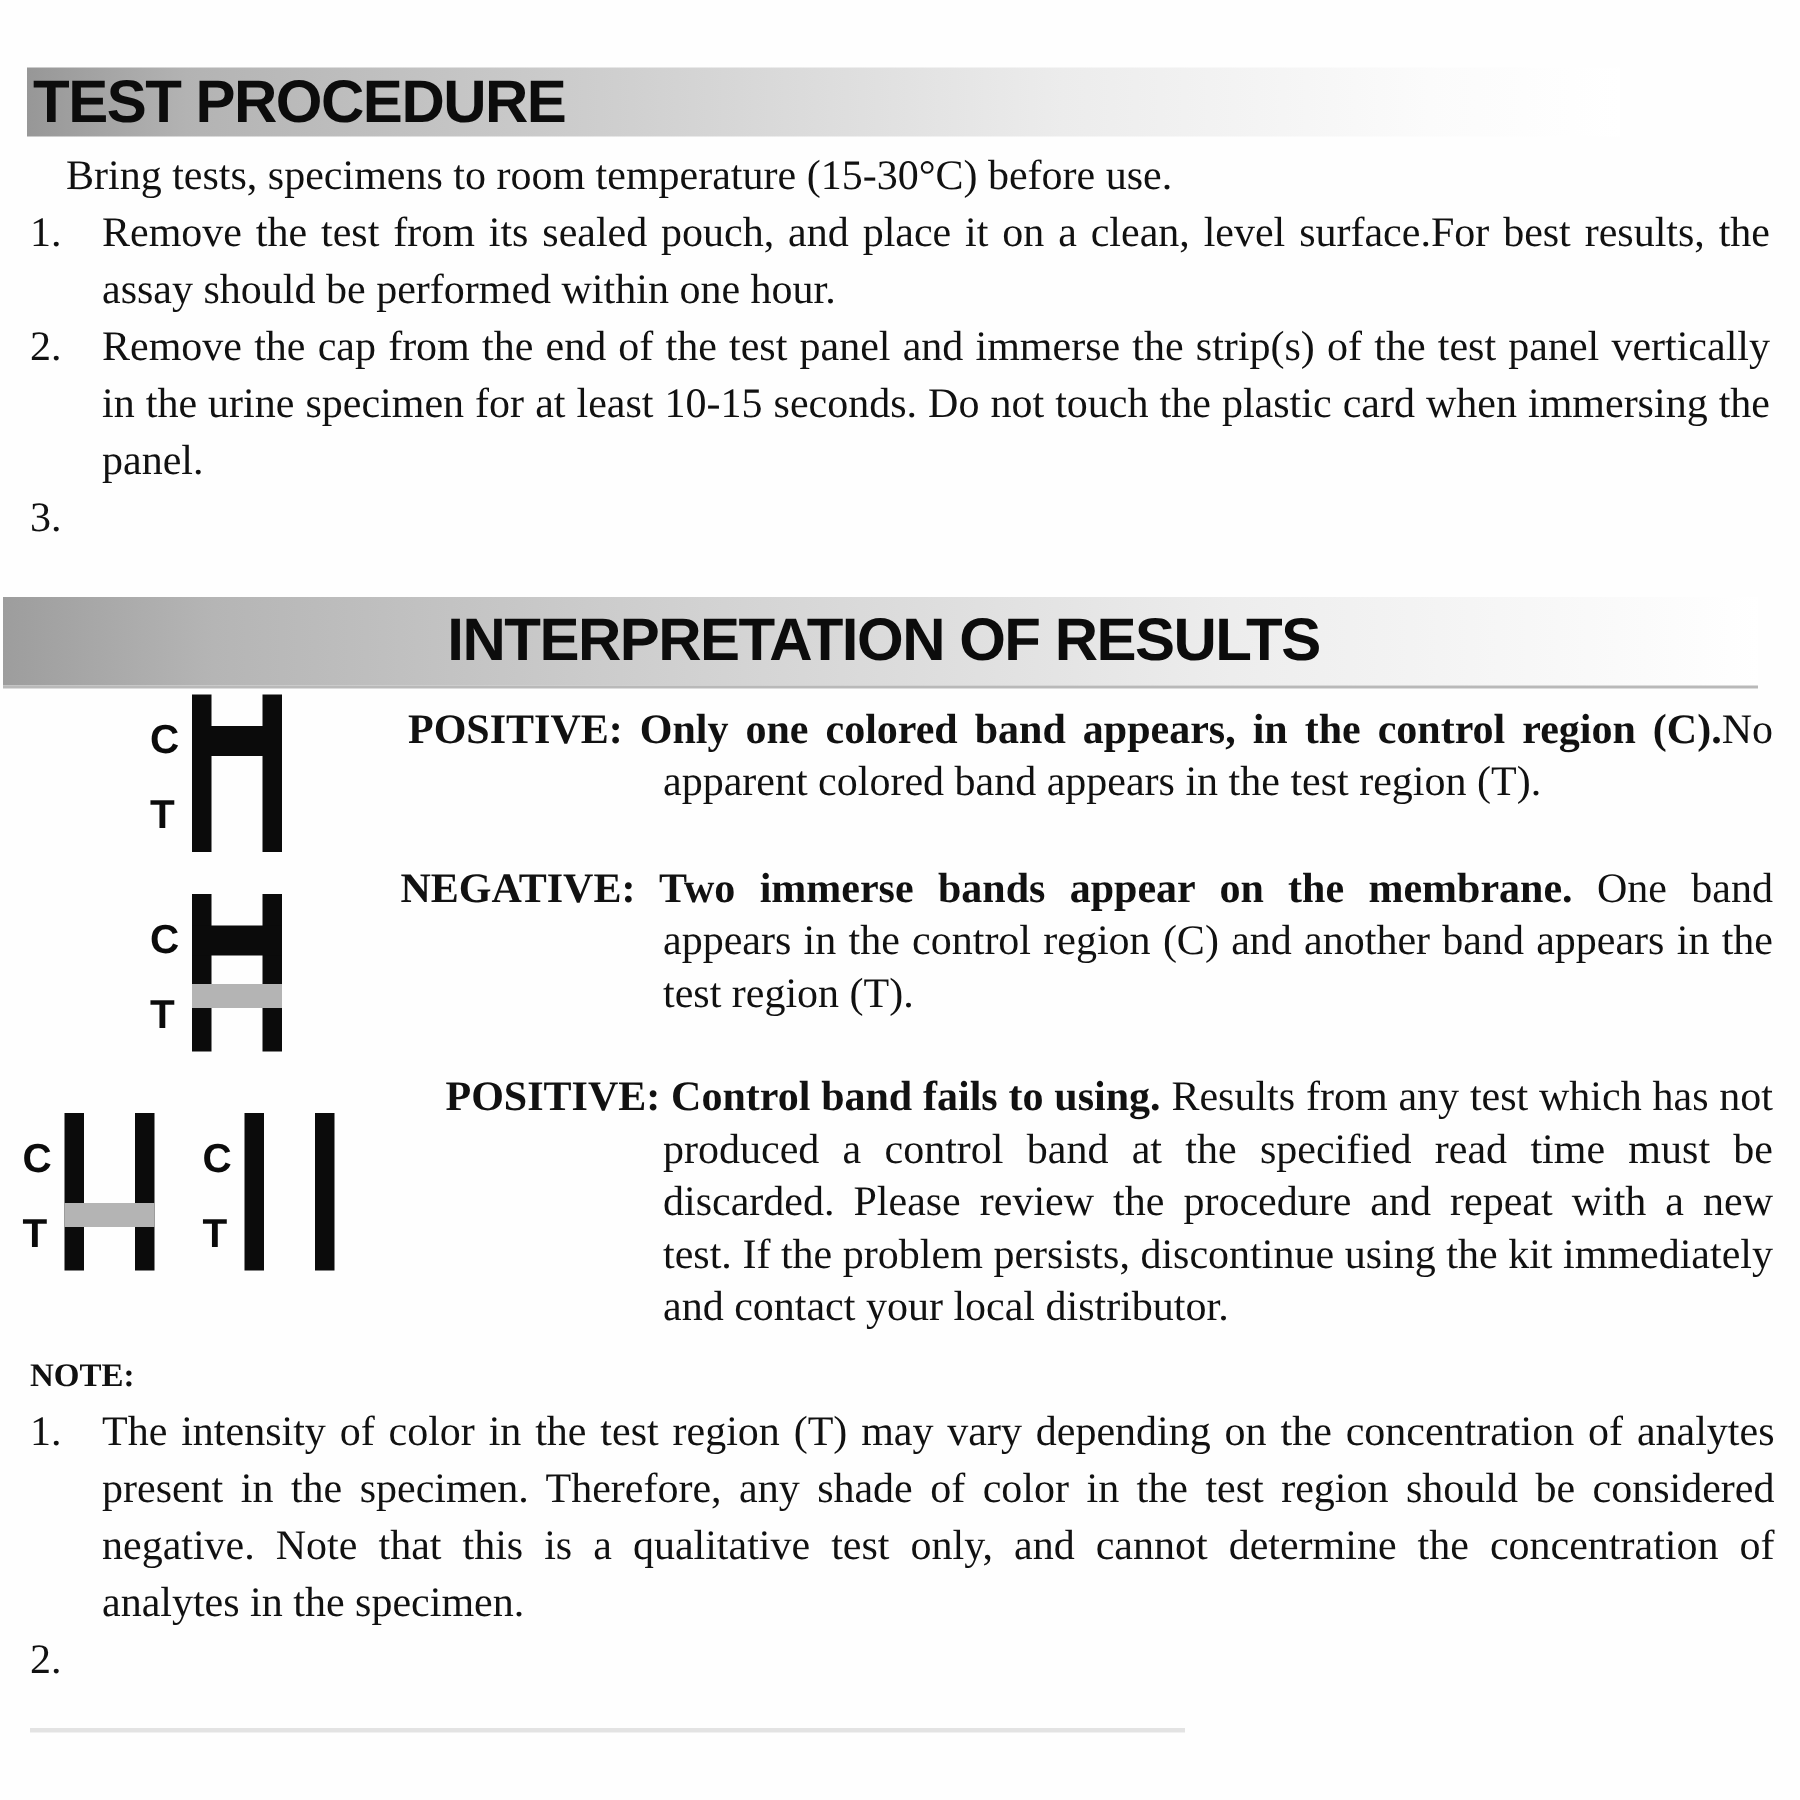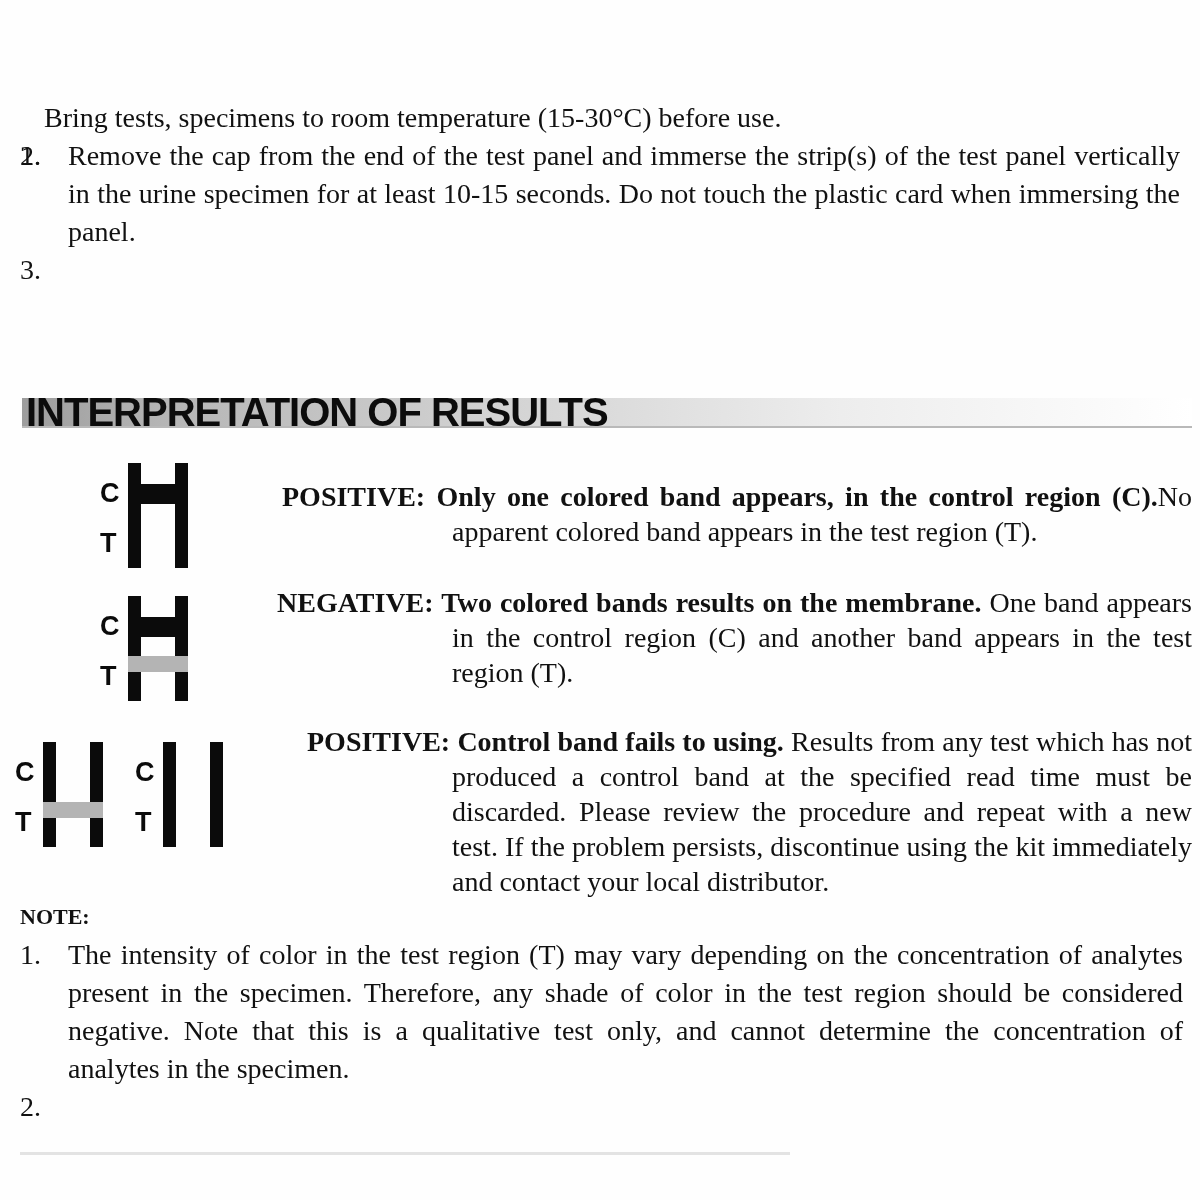--- a/index.html
+++ b/index.html
@@ -23,43 +23,44 @@
     color:#0c0c0c;
     padding-left:4px;
     box-sizing:border-box;
     white-space:nowrap;
   }
   .hbar1{
     left:18px;top:45px;width:1062px;
     background:linear-gradient(90deg,#979797 0%,#b3b3b3 10%,#cdcdcd 35%,#ececec 65%,#fbfbfb 88%,#ffffff 100%);
   }
   .hbar2{
-    left:22px;top:398px;width:1170px;height:30px;
+    left:2px;top:398px;width:1170px;height:61px;
     background:linear-gradient(90deg,#9d9d9d 0%,#b5b5b5 12%,#d2d2d2 40%,#ededed 70%,#fafafa 92%,#ffffff 100%);
     border-bottom:2px solid #b9b9b9;
+    justify-content:center;
   }
   
   .intro{
     position:absolute;left:20px;top:99px;width:1165px;
     font-weight:normal;font-size:28px;line-height:38px;margin-left:24px;
   }
   ol.steps{
     position:absolute;left:20px;top:137px;width:1160px;
     margin:0;padding:0;list-style:none;
     font-size:28px;line-height:38px;
   }
   ol.steps li{
     position:relative;
     padding-left:48px;
     text-align:justify;
   }
   ol.steps .num{position:absolute;left:0;top:0;}
   
   .result{
-    position:absolute;left:20px;width:1160px;margin:12px;
+    position:absolute;left:20px;width:1160px;margin:2px;
     font-size:28px;line-height:35px;
     text-align:justify;
     padding-left:420px;
     box-sizing:border-box;
   }
   .result b{font-weight:bold;}
   .r-pos{top:467px;text-indent:-170px;}
   .r-neg{top:573px;text-indent:-175px;}
   .r-inv{top:712px;text-indent:-145px;}
   
@@ -96,26 +97,30 @@
   .divider{
     position:absolute;left:20px;top:1152px;width:770px;height:3px;
     background:#e3e3e3;
   }
 </style>
 </head>
 <body>
 
 <div class="page">
 
+  <div class="hbar hbar1">
+    <span>TEST PROCEDURE</span>
+  </div>
 
   <div class="intro">Bring tests, specimens to room temperature (15-30°C) before use.</div>
 
   <ol class="steps">
     <li>
       <span class="num">1.</span>
+      <span>Remove the test from its sealed pouch, and place it on a clean, level surface.For best results, the assay should be performed within one hour.</span>
     </li>
     <li>
       <span class="num">2.</span>
       <span>Remove the cap from the end of the test panel and immerse the strip(s) of the test panel vertically in the urine specimen for at least 10-15 seconds. Do not touch the plastic card when immersing the panel.</span>
     </li>
     <li>
       <span class="num">3.</span>
     </li>
   </ol>
 
@@ -139,21 +144,21 @@
   <div class="strip s2">
     <span class="lbl c">C</span>
     <span class="lbl t">T</span>
     <span class="vbar l"></span>
     <span class="vbar r"></span>
     <span class="band c" style="display: block;"></span>
     <span class="band t" style="display: block;"></span>
   </div>
 
   <p class="result r-neg">
-    <b><span>NEGATIVE:</span> <span>Two colored bands results on the membrane. </span></b><span>One band appears in the control region (C) and another band appears in the test region (T).</span>
+    <b><span>NEGATIVE:</span> <span>Two immerse bands appear on the membrane. </span></b><span>One band appears in the control region (C) and another band appears in the test region (T).</span>
   </p>
 
   <div class="strip s3">
     <span class="lbl c">C</span>
     <span class="lbl t">T</span>
     <span class="vbar l"></span>
     <span class="vbar r"></span>
 
     <span class="band t" style="display: block;"></span>
   </div>

